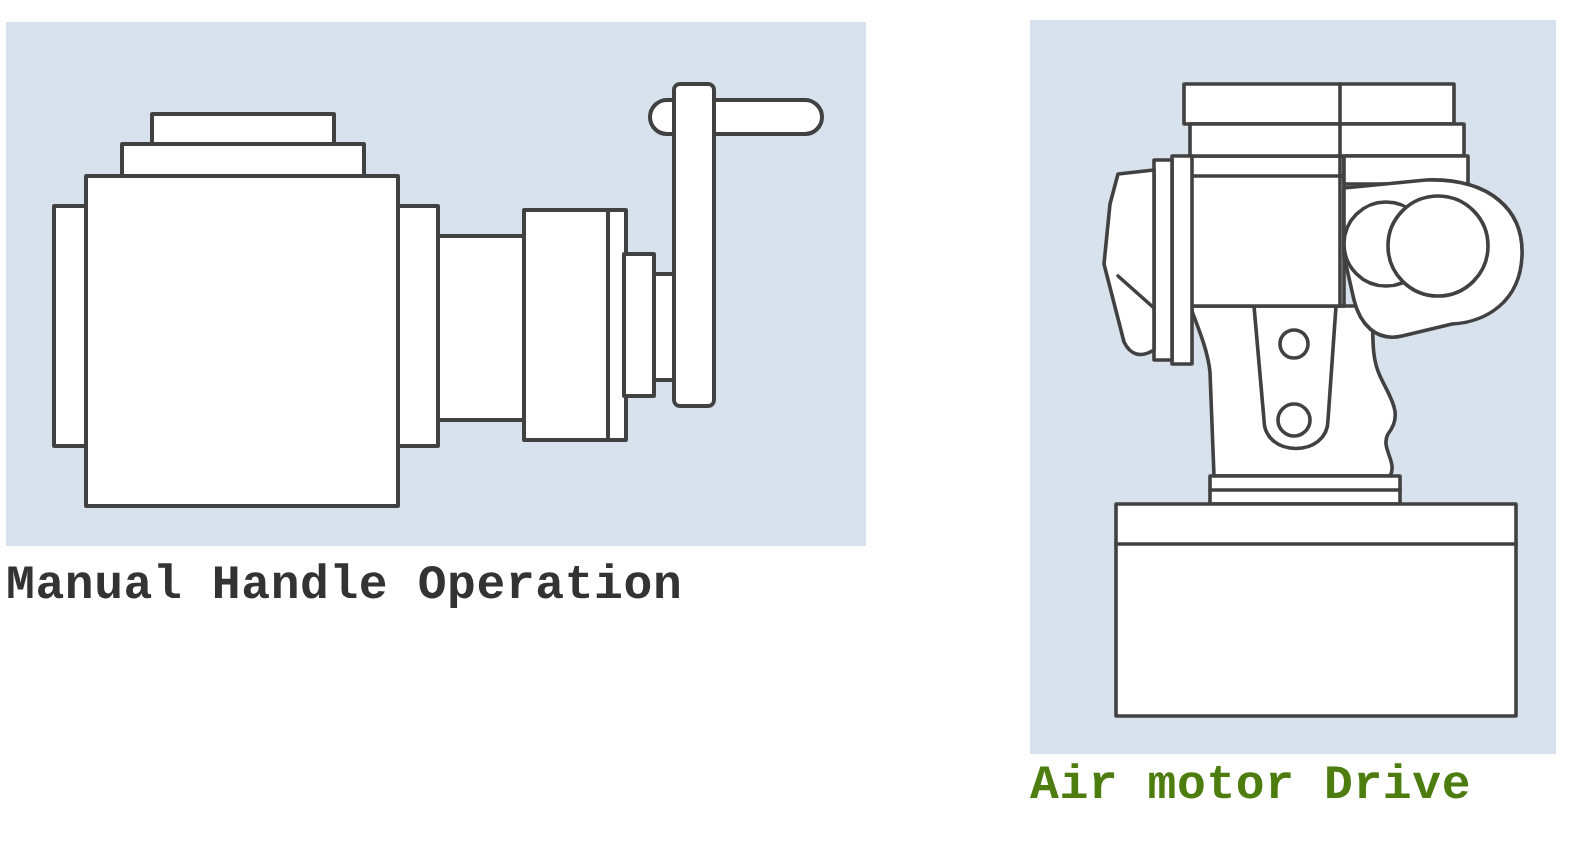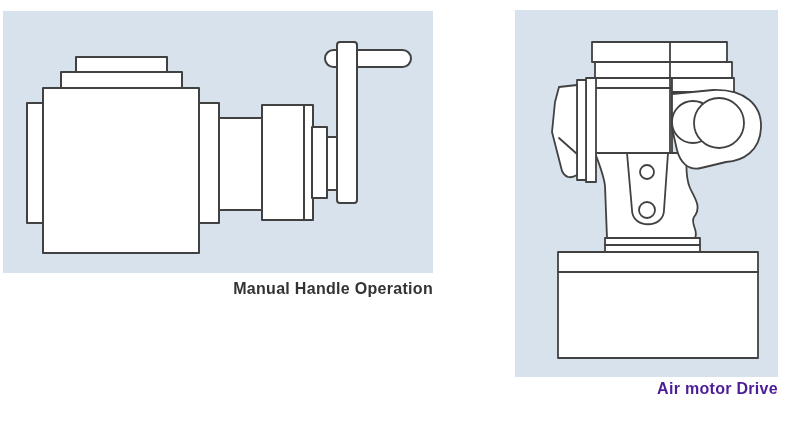--- a/index.html
+++ b/index.html
@@ -13,26 +13,27 @@
   }
   .panel {
     position: absolute;
     background: #d7e2ec;
   }
   .panel-left  { left: 3px;   top: 11px; width: 430px; height: 262px; }
   .panel-right { left: 515px; top: 10px; width: 263px; height: 367px; }
   .panel svg { display: block; width: 100%; height: 100%; }
   .caption {
     position: absolute;
-    text-align: right;
-    font-size: 16px;
+    text-align: left;
+    font-size: 24px;
     font-weight: 600;
     letter-spacing: 0.3px;
     color: #333333;
     white-space: nowrap;
+    font-family: Liberation Mono, monospace;
   }
   .caption-left  { left: 3px;   top: 280px; width: 430px; }
   .caption-right { left: 515px; top: 380px; width: 263px; }
   .lineart {
     fill: #ffffff;
     stroke: #414141;
     stroke-linejoin: round;
     stroke-linecap: round;
   }
   .lw2  { stroke-width: 2; }
@@ -91,15 +92,15 @@
         <path d="M44,77 L62,75 L62,165 Q52,171 47,161 L37,122 L40,92 Z"></path>
         <line x1="44" y1="128" x2="62" y2="144"></line>
 
         <path d="M157,84 L198,80 C230,79 247,95 246,118 C245,141 228,151 211,152
                  L186,158 C173,161 165,152 162,140 L157,118 Z"></path>
         <circle cx="178" cy="112" r="21"></circle>
         <circle cx="204" cy="113" r="25"></circle>
       </g>
     </svg>
   </section>
-  <div class="caption caption-right" style="color: #4c1d95;">Air motor Drive</div>
+  <div class="caption caption-right" style="color: #4d7c0f;">Air motor Drive</div>
 
 </div>
 
 </body></html>

